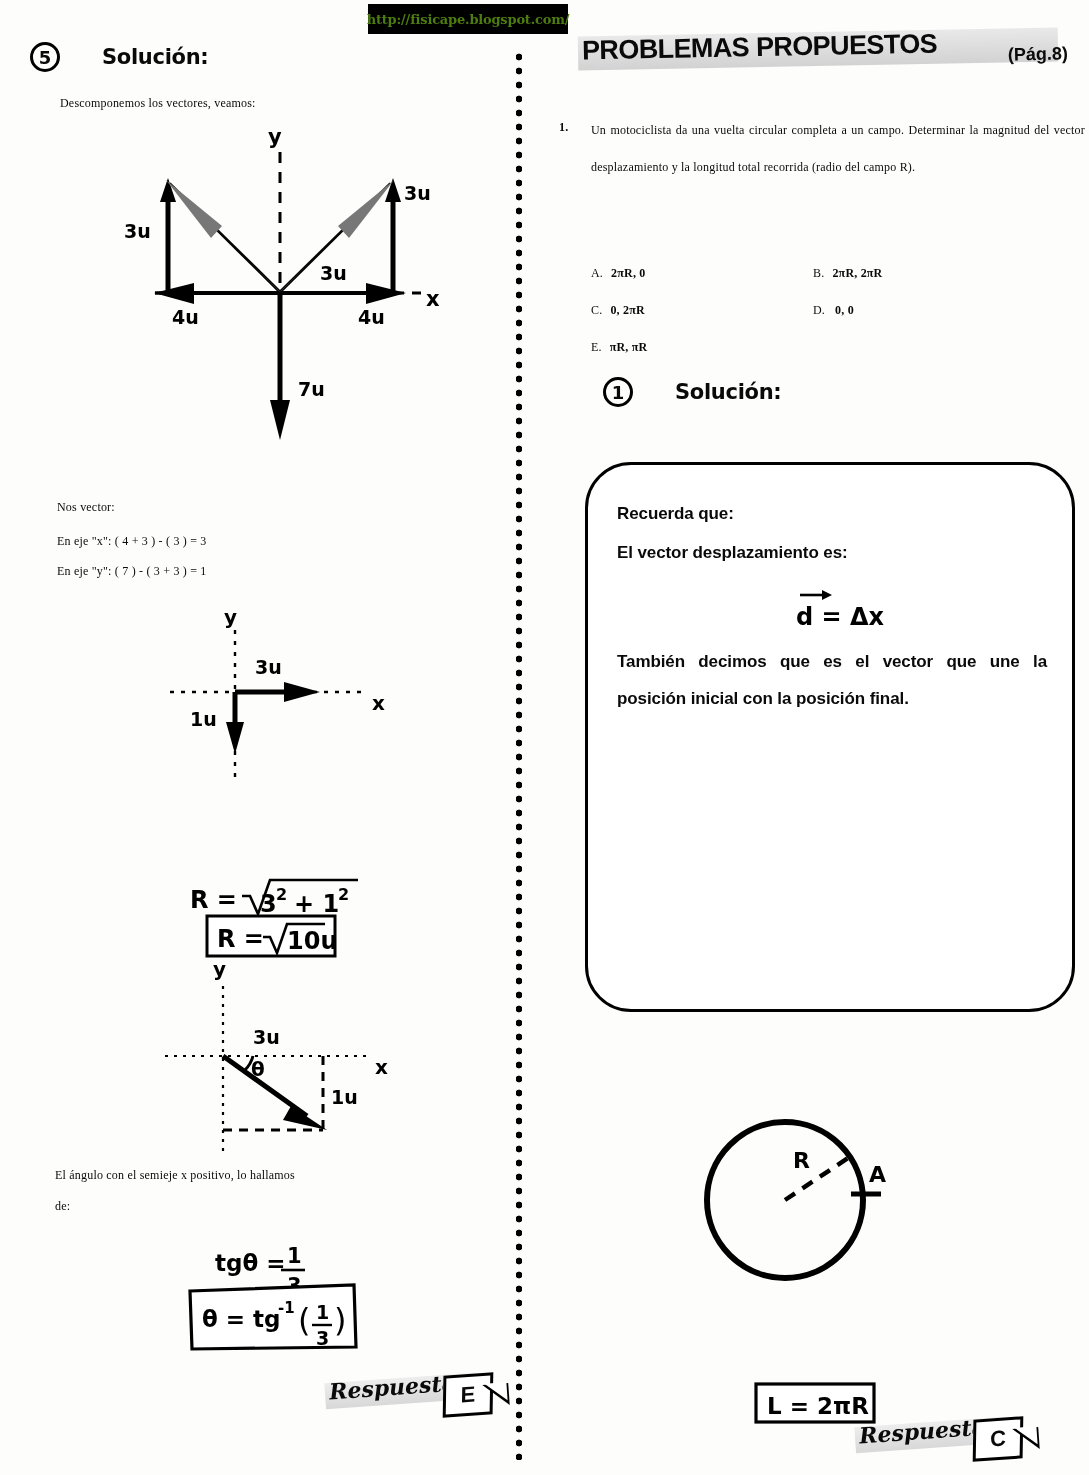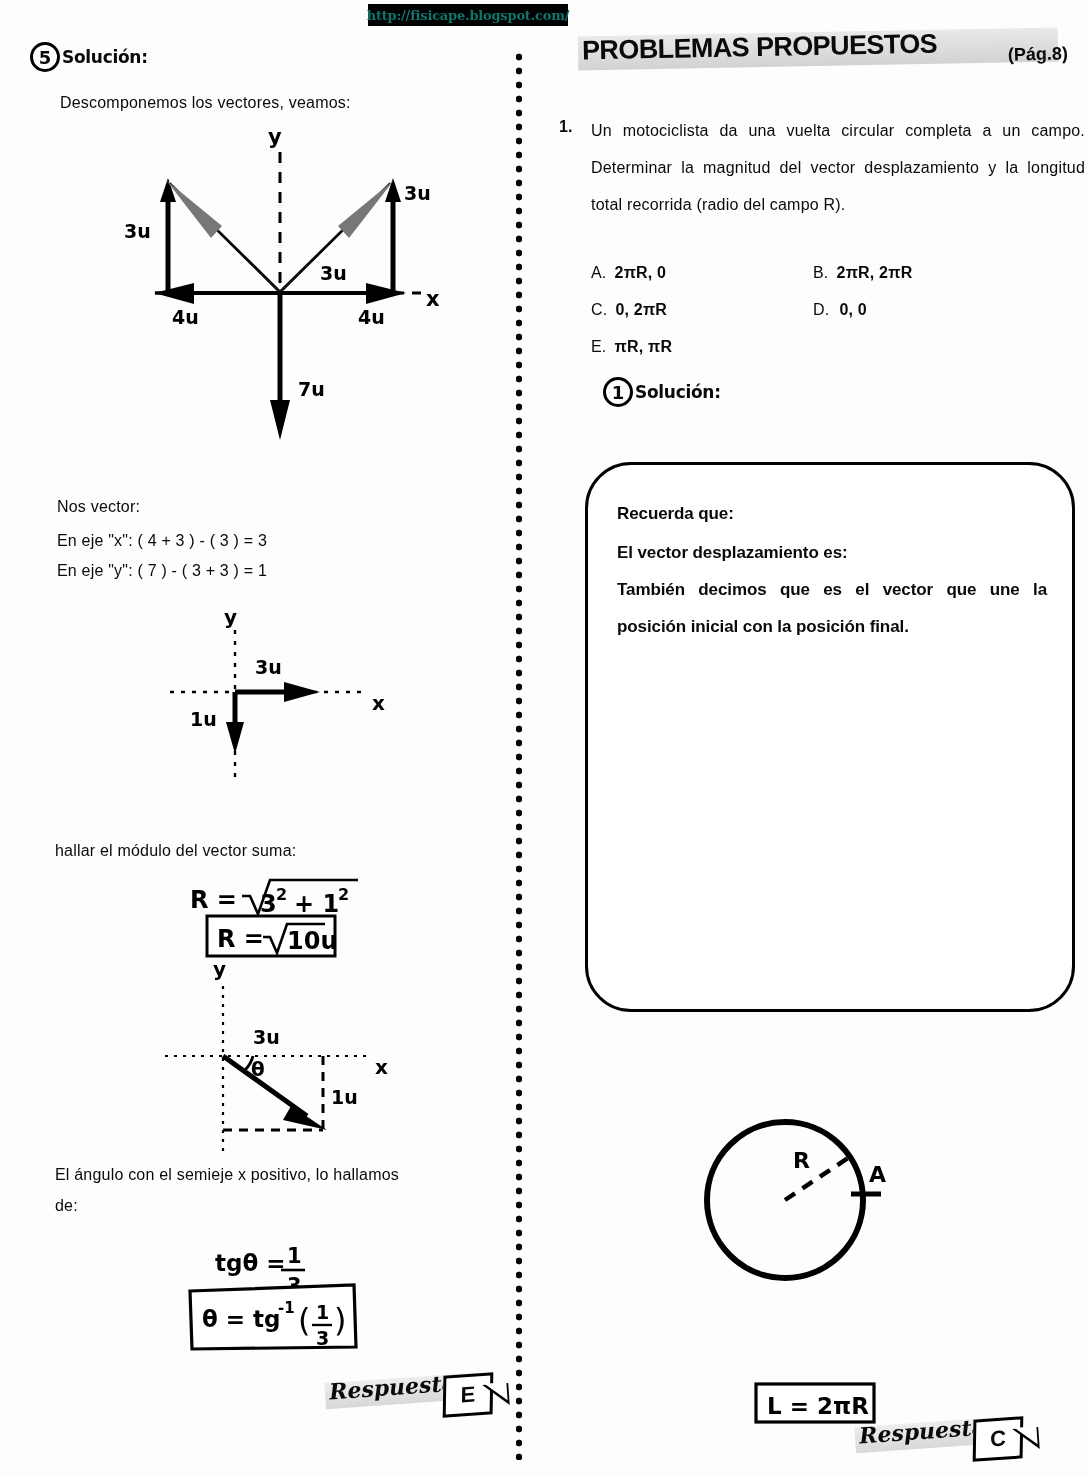--- a/index.html
+++ b/index.html
@@ -8,52 +8,52 @@
     background:#fdfdfb;
     font-family:"DejaVu Sans", sans-serif;
     color:#0a0a0a;
     position:relative;
     overflow:hidden;
   }
   .page{position:absolute;inset:0;}
 
   
   #url-banner{
-    position:absolute;left:368px;top:4px;width:200px;height:22px;
-    background:#000;color:#0f766e;
+    position:absolute;left:368px;top:4px;width:200px;height:30px;
+    background:#000;color:#4d7c0f;
     display:flex;align-items:center;justify-content:center;
     font-family:"DejaVu Serif", serif;font-weight:bold;font-size:13px;
     letter-spacing:-0.2px;
   }
 
   
   #divider{
     position:absolute;left:516px;top:50px;width:6px;height:1410px;
     background-image:radial-gradient(circle, #000 45%, transparent 47%);
     background-size:6px 14px;background-repeat:repeat-y;
   }
 
   
   .col-left{position:absolute;left:0;top:0;width:512px;height:1475px;}
   .col-right{position:absolute;left:525px;top:0;width:564px;height:1475px;}
 
   
-  .hw{font-family:Liberation Sans, sans-serif;font-size:16px;line-height:30px;letter-spacing:0.2px;}
+  .hw{font-family:Liberation Serif, serif;font-size:12px;line-height:30px;letter-spacing:0.2px;}
   .hw-just{text-align:justify;}
   .bold{font-weight:bold;}
 
   
   .sol-marker{display:flex;align-items:center;gap:2px;}
   .sol-circle{
     width:30px;height:30px;border:3.2px solid #000;border-radius:50%;
     display:flex;align-items:center;justify-content:center;
     font-weight:bold;font-size:18px;font-family:"DejaVu Sans", sans-serif;
     box-sizing:border-box;flex:none;
   }
-  .sol-word{font-weight:bold;font-size:17px;font-family:"DejaVu Sans", sans-serif;letter-spacing:-0.3px;}
+  .sol-word{font-weight:bold;font-size:21px;font-family:"DejaVu Sans", sans-serif;letter-spacing:-0.3px;margin-left:40px;}
 
   
   #problemas-header{
     position:absolute;left:578px;top:30px;width:500px;height:44px;
   }
   #problemas-header .bg{
     position:absolute;left:0;top:2px;width:480px;height:34px;
     background:linear-gradient(180deg,#e9e9e9,#d2d2d2);
     transform:rotate(-1.1deg);
   }
@@ -193,21 +193,20 @@
 
         <line x1="85" y1="84" x2="85" y2="122" stroke="#000" stroke-width="5"></line>
         <polygon points="85,146 76,114 94,114" fill="#000"></polygon>
         <text x="74" y="16" font-family="DejaVu Sans, sans-serif" font-size="20" font-weight="bold">y</text>
         <text x="222" y="102" font-family="DejaVu Sans, sans-serif" font-size="20" font-weight="bold">x</text>
         <text x="105" y="66" font-family="DejaVu Sans, sans-serif" font-size="19" font-weight="bold">3u</text>
         <text x="40" y="118" font-family="DejaVu Sans, sans-serif" font-size="19" font-weight="bold">1u</text>
       </svg>
     </div>
 
-    <div class="tb hw" style="left:55px;top:836px;width:450px;">hallar el módulo del vector suma:</div>
 
     <div class="tb" style="left:190px;top:874px;">
       <svg width="220" height="44" viewBox="0 0 220 44">
         <text x="0" y="34" font-family="DejaVu Sans, sans-serif" font-size="24" font-weight="bold">R =</text>
         <path d="M52 22 L60 22 L68 40 L80 6 L168 6" stroke="#000" stroke-width="2.6" fill="none"></path>
         <text x="70" y="38" font-family="DejaVu Sans, sans-serif" font-size="24" font-weight="bold">3</text>
         <text x="86" y="26" font-family="DejaVu Sans, sans-serif" font-size="16" font-weight="bold">2</text>
         <text x="104" y="38" font-family="DejaVu Sans, sans-serif" font-size="24" font-weight="bold">+ 1</text>
         <text x="148" y="26" font-family="DejaVu Sans, sans-serif" font-size="16" font-weight="bold">2</text>
       </svg>
@@ -321,20 +320,27 @@
     <div class="tb sol-marker" style="left:78px;top:377px;">
       <div class="sol-circle">1</div>
       <div class="sol-word">Solución:</div>
     </div>
 
     <div id="recuerda-box"></div>
     <div id="recuerda-inner">
       <div class="rb-line hdr">Recuerda que:</div>
       <div class="rb-line hdr" style="margin-top:2px;">El vector desplazamiento es:</div>
 
+      <div style="margin:8px 0 8px 0;text-align:center;">
+        <svg width="160" height="56" viewBox="0 0 160 56" style="margin:0 auto;">
+          <line x1="48" y1="16" x2="74" y2="16" stroke="#000" stroke-width="2.6"></line>
+          <polygon points="80,16 70,11 70,21" fill="#000"></polygon>
+          <text x="44" y="46" font-family="DejaVu Sans, sans-serif" font-size="24" font-weight="bold">d = Δx</text>
+        </svg>
+      </div>
       <div class="rb-line">También  decimos  que  es  el  vector  que une  la  posición  inicial  con  la  posición final.</div>
 
     </div>
 
 
     <div class="tb" style="left:140px;top:1118px;">
       <svg width="290" height="165" viewBox="0 0 290 165">
         <circle cx="120" cy="82" r="78" stroke="#000" stroke-width="6" fill="none"></circle>
         <line x1="120" y1="82" x2="186" y2="38" stroke="#000" stroke-width="4.5" stroke-dasharray="12,9"></line>
         <line x1="186" y1="76" x2="216" y2="76" stroke="#000" stroke-width="5"></line>

